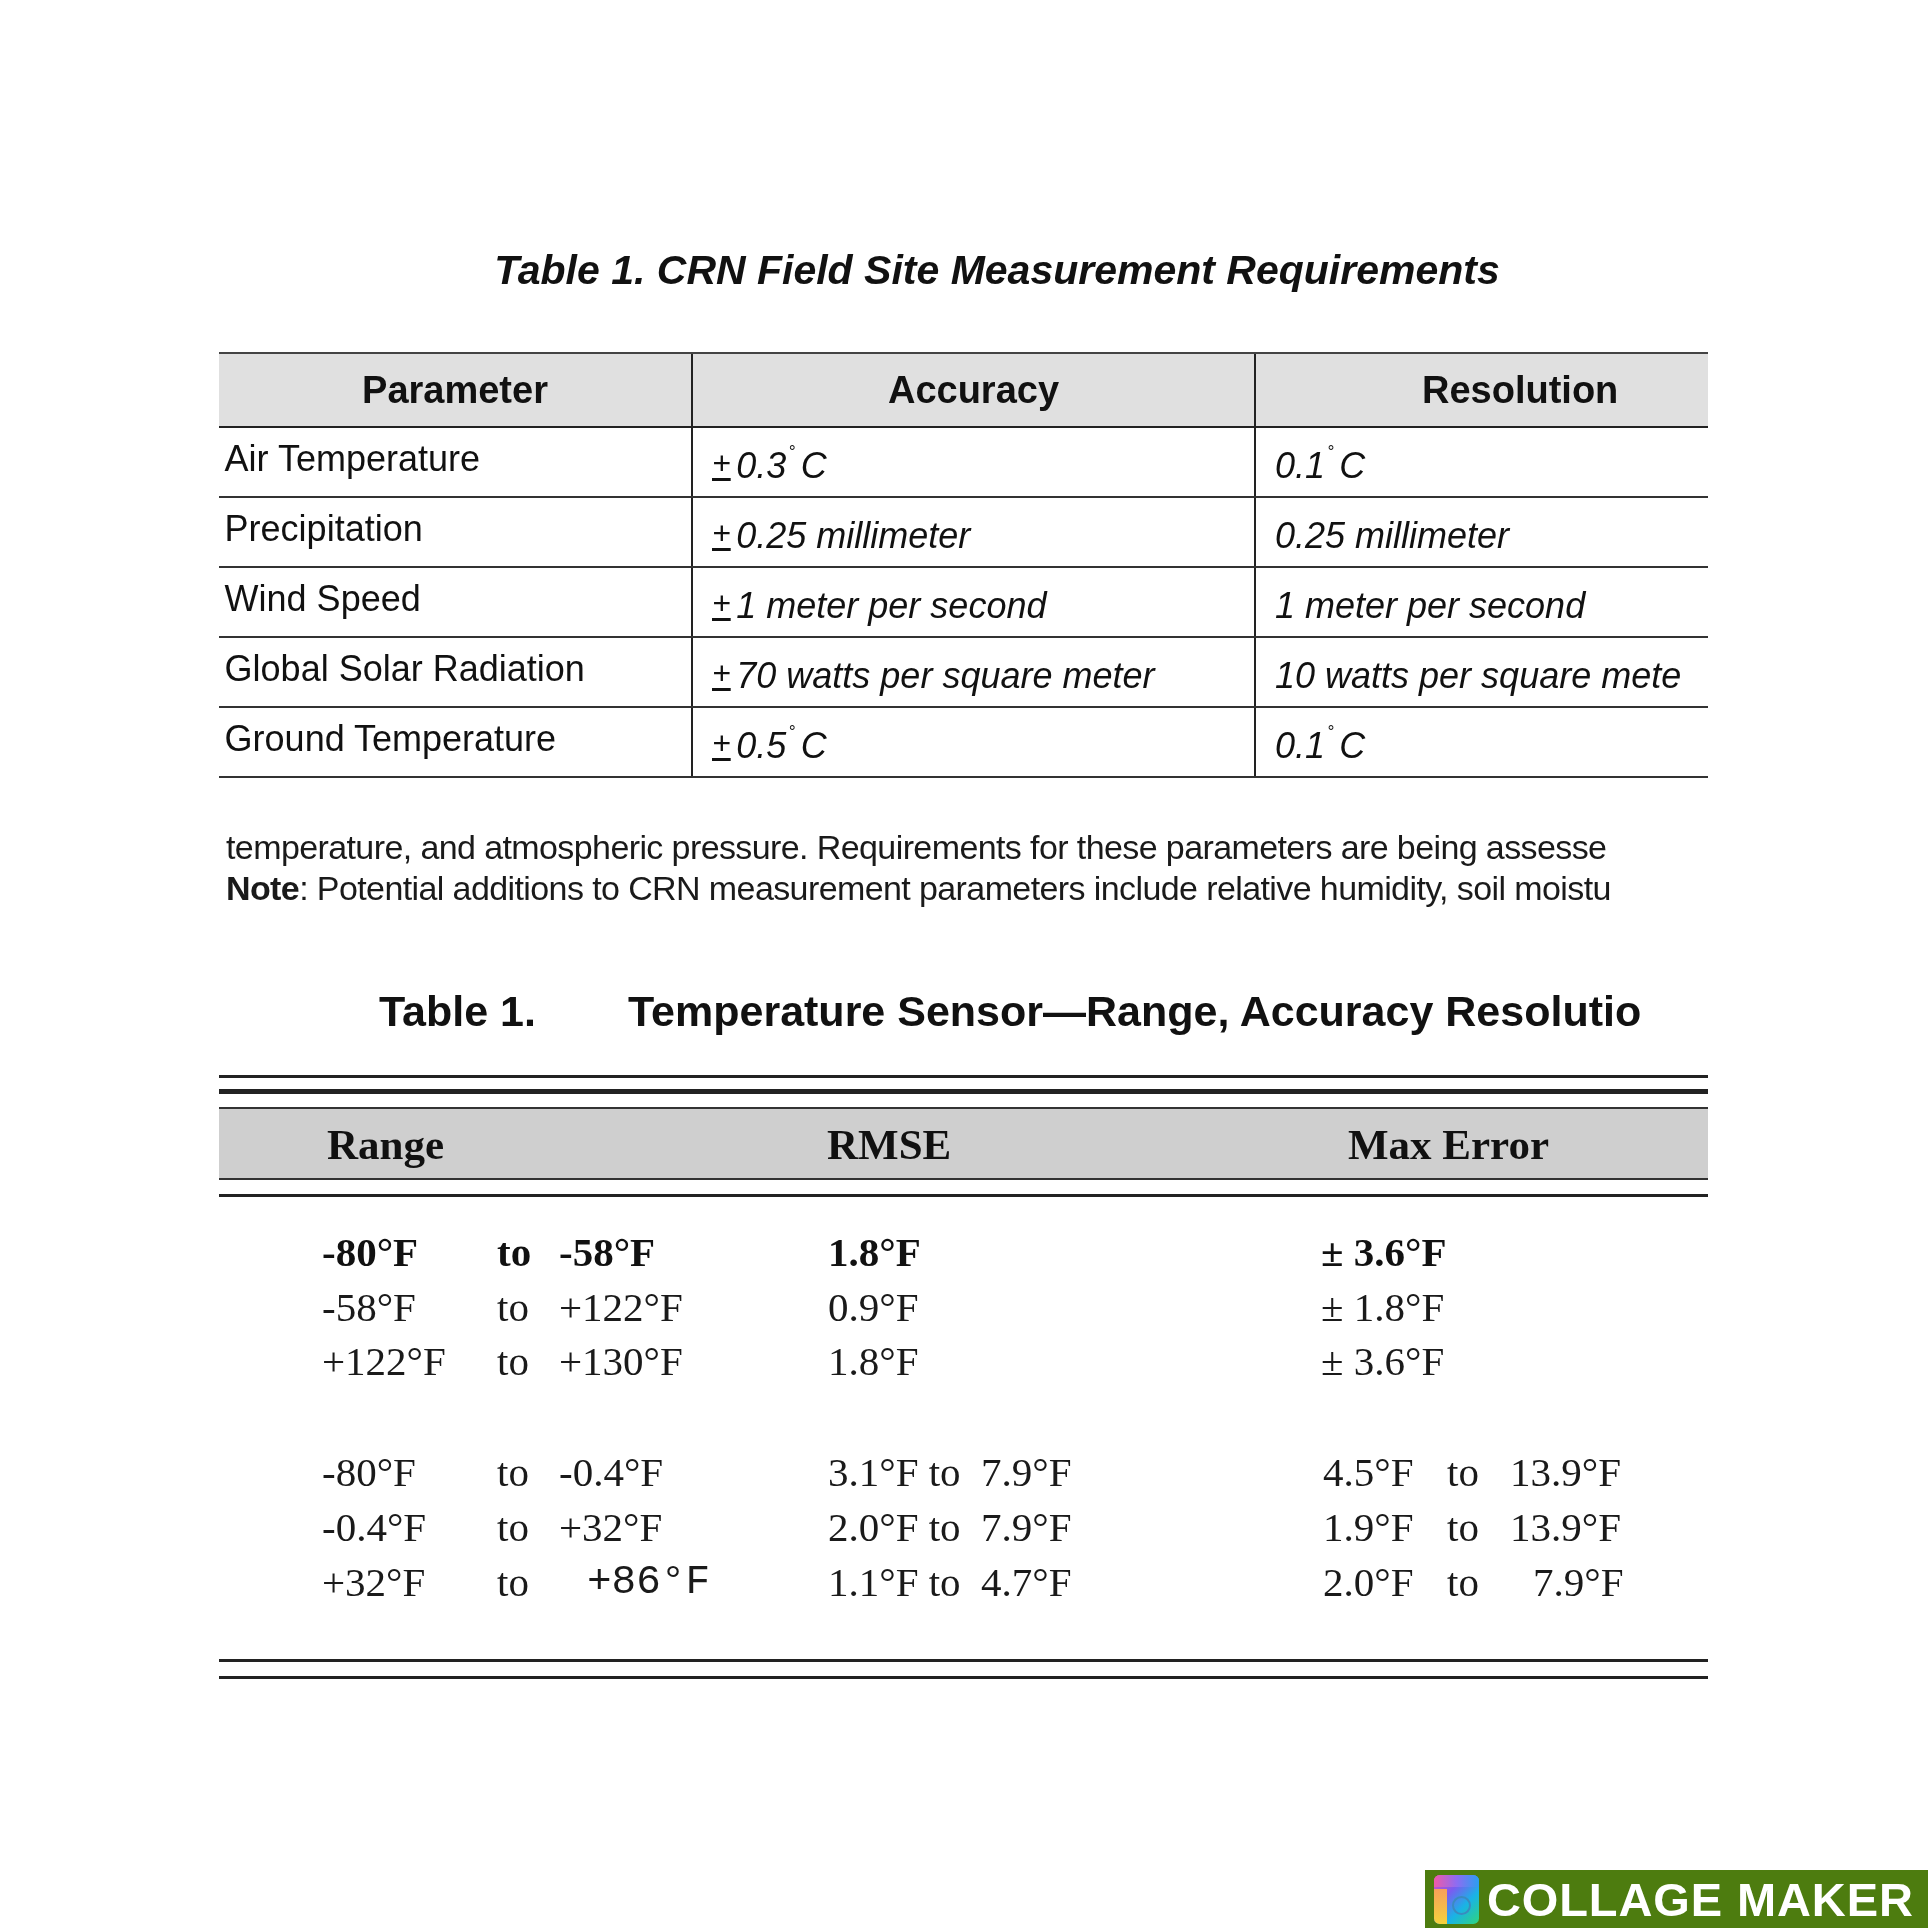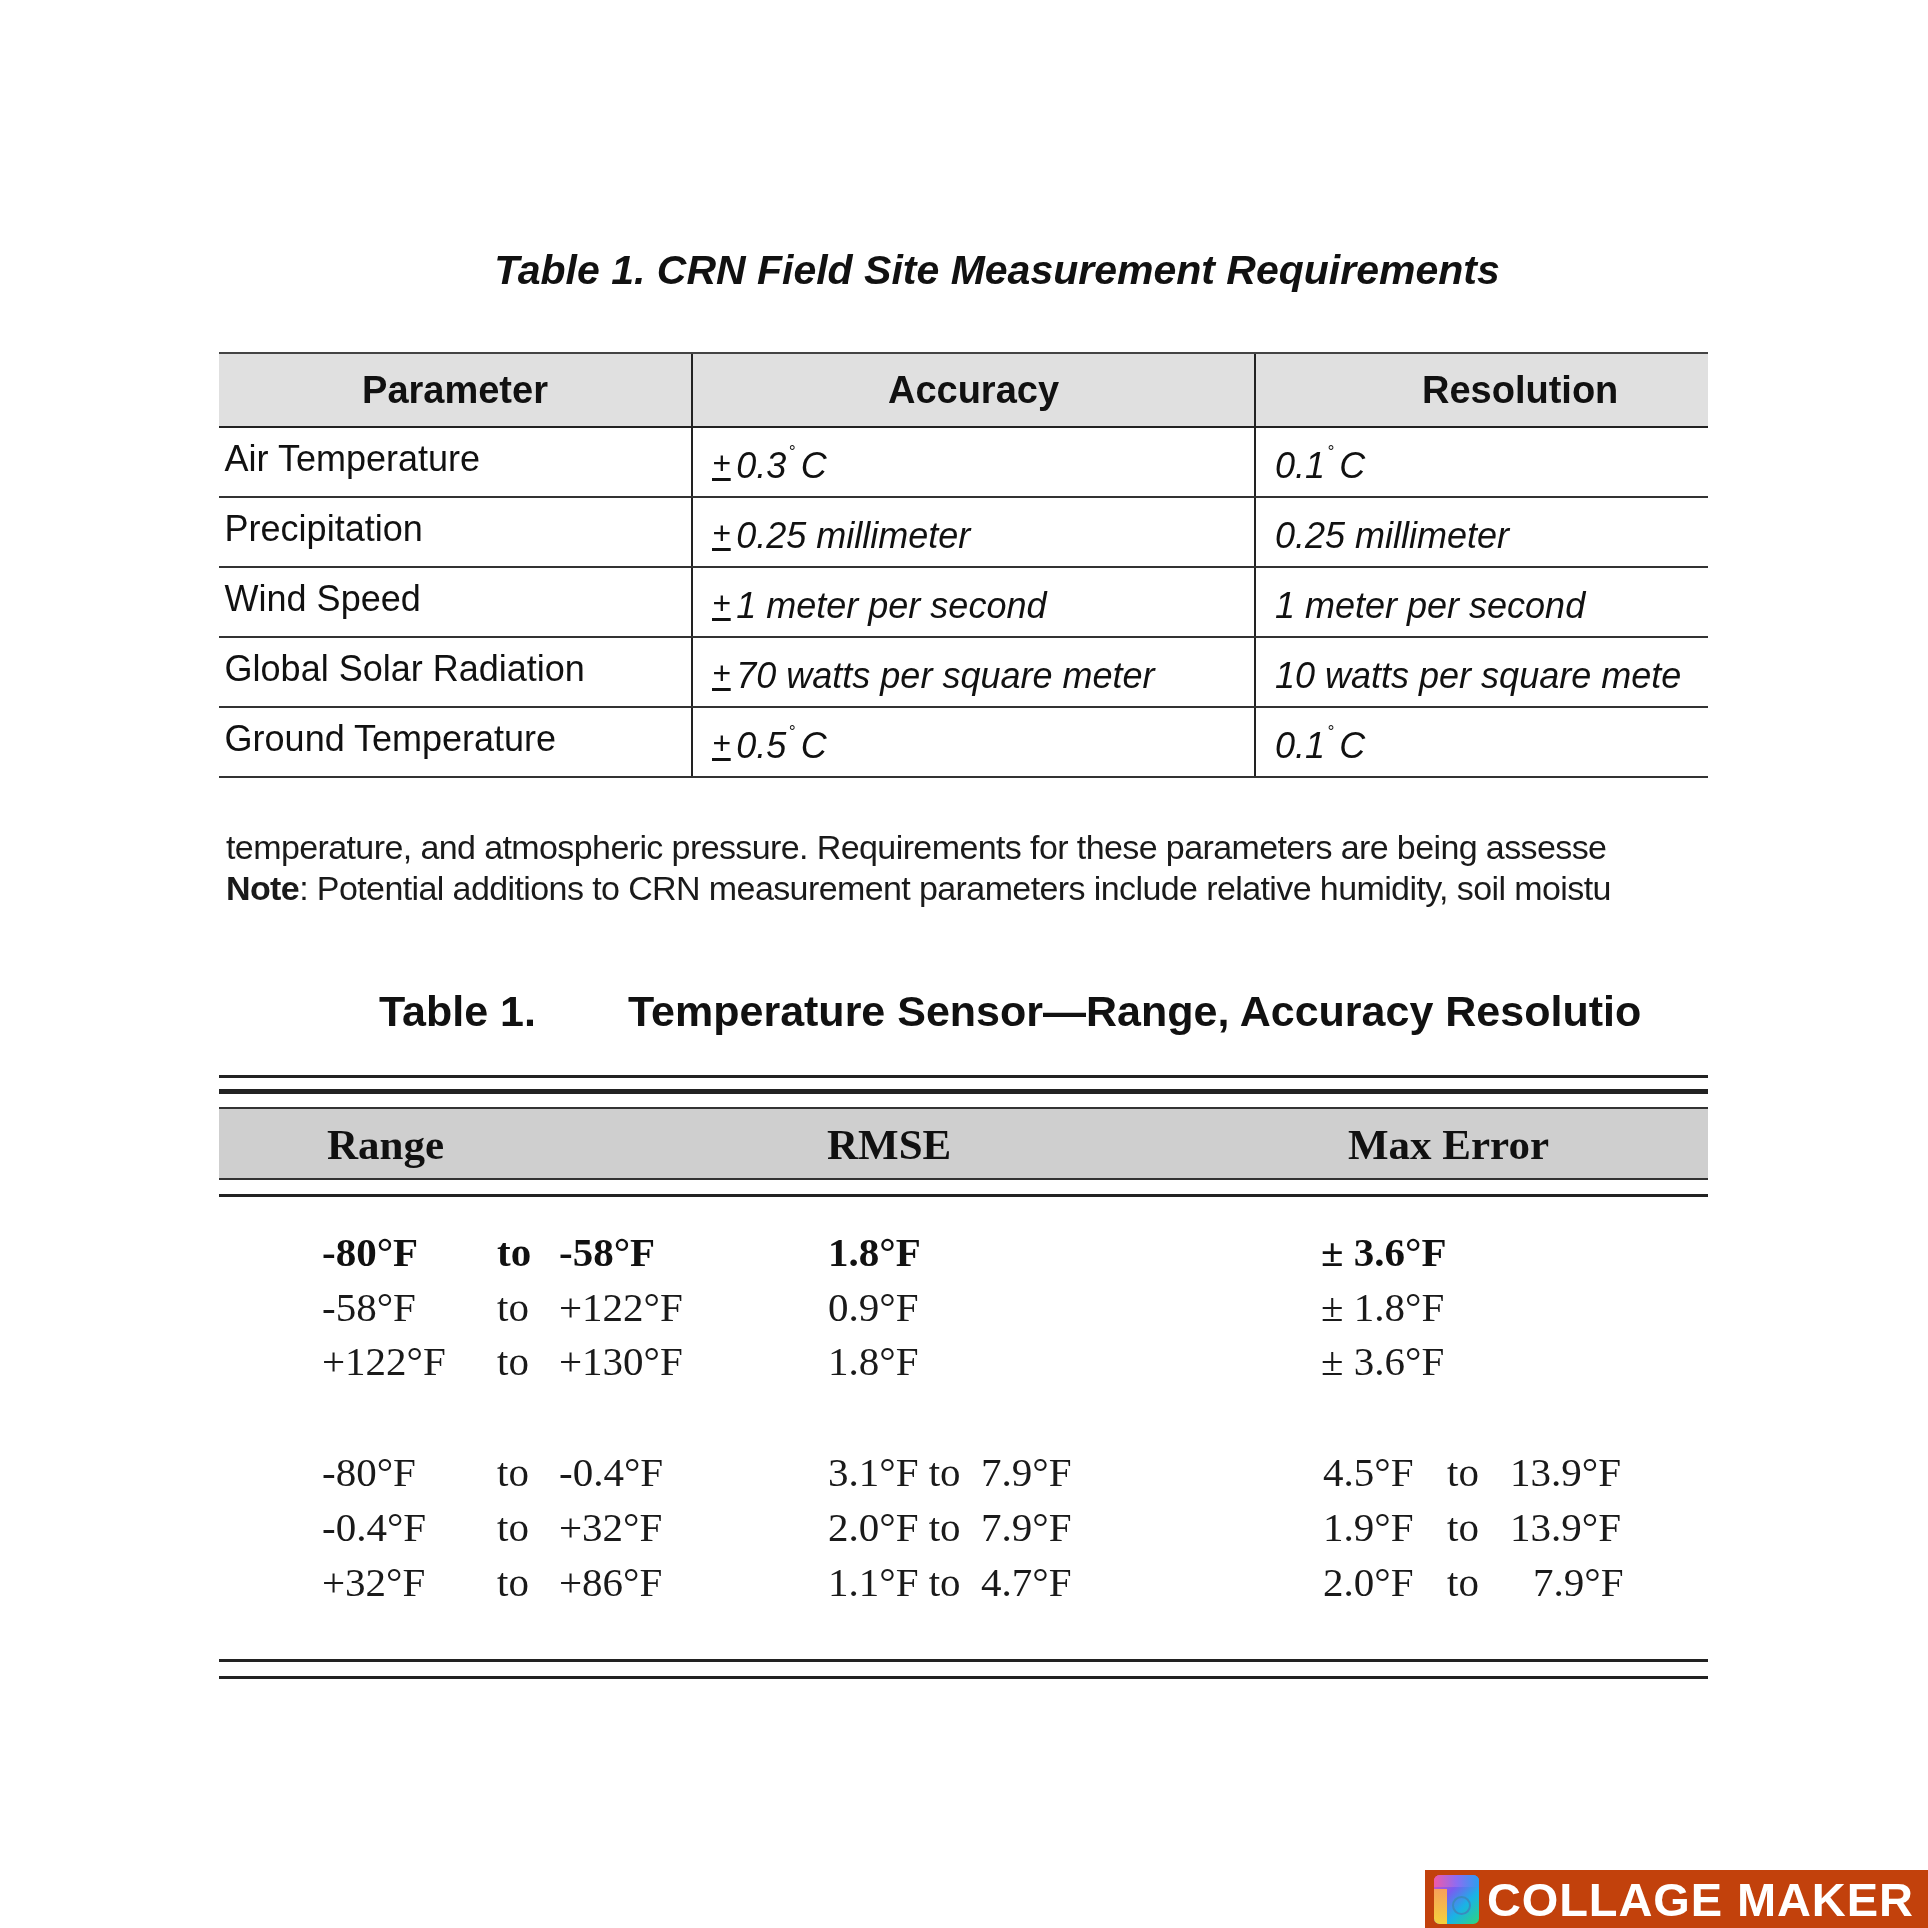--- a/index.html
+++ b/index.html
@@ -64,21 +64,21 @@
   }
   .hdr-b span { position: absolute; top: 11.3px; }
   .rows-b { position: absolute; left: 0; top: 0; font-family: "Liberation Serif", serif; font-size: 41px; color: #1a1a1a; }
   .rb { position: absolute; white-space: nowrap; height: 53px; line-height: 53px; }
   .rb.bold { font-weight: bold; color: #111; }
   .cell { position: absolute; top: 0; }
 
   
   .watermark {
     position: absolute; left: 1425px; top: 1870px; width: 504px; height: 58px;
-    background: #c2410c; display: flex; align-items: center;
+    background: #4d7c0f; display: flex; align-items: center;
   }
   .wm-logo {
     width: 45px; height: 49px; margin-left: 9.4px; margin-right: 7.5px; border-radius: 5.6px; position: relative;
     background: linear-gradient(135deg, #e94bb8 0%, #7a5cf0 35%, #19b3e6 65%, #2fd67c 100%);
     overflow: hidden;
   }
   .wm-logo .band { position: absolute; left: 0; top: 0; width: 100%; height: 12.2px; background: linear-gradient(90deg,#f05aa8,#8e6cf2,#2a9ff0); }
   .wm-logo .side { position: absolute; left: 0; top: 14px; width: 12.2px; height: 35px; background: linear-gradient(180deg,#f7a05a,#f4d23c); }
   .wm-logo .lens { position: absolute; left: 18px; top: 21px; width: 19px; height: 19px; border-radius: 50%; border: 2.8px solid #3a8bbf; box-sizing: border-box; }
   .wm-text { color: #ffffff; font-family: "Liberation Sans", sans-serif; font-weight: bold; font-size: 47px; letter-spacing: 0.9px; }
@@ -192,21 +192,21 @@
       <span class="cell" style="left:497px;">to</span>
       <span class="cell" style="left:559px;">+32°F</span>
       <span class="cell" style="left:828px;white-space:pre;">2.0°F to  7.9°F</span>
       <span class="cell" style="left:1323px;">1.9°F</span>
       <span class="cell" style="left:1447px;">to</span>
       <span class="cell" style="left:1510px;">13.9°F</span>
     </div>
     <div class="rb" style="top:1556px;left:0;">
       <span class="cell" style="left:322px;">+32°F</span>
       <span class="cell" style="left:497px;">to</span>
-      <span class="cell" style="left:559px;">+86°F</span>
+      <span class="cell" style="left:587px;font-family:Liberation Mono, monospace;">+86°F</span>
       <span class="cell" style="left:828px;white-space:pre;">1.1°F to  4.7°F</span>
       <span class="cell" style="left:1323px;">2.0°F</span>
       <span class="cell" style="left:1447px;">to</span>
       <span class="cell" style="left:1533px;">7.9°F</span>
     </div>
   </div>
 
   <div class="watermark">
     <div class="wm-logo">
       <div class="band"></div>

